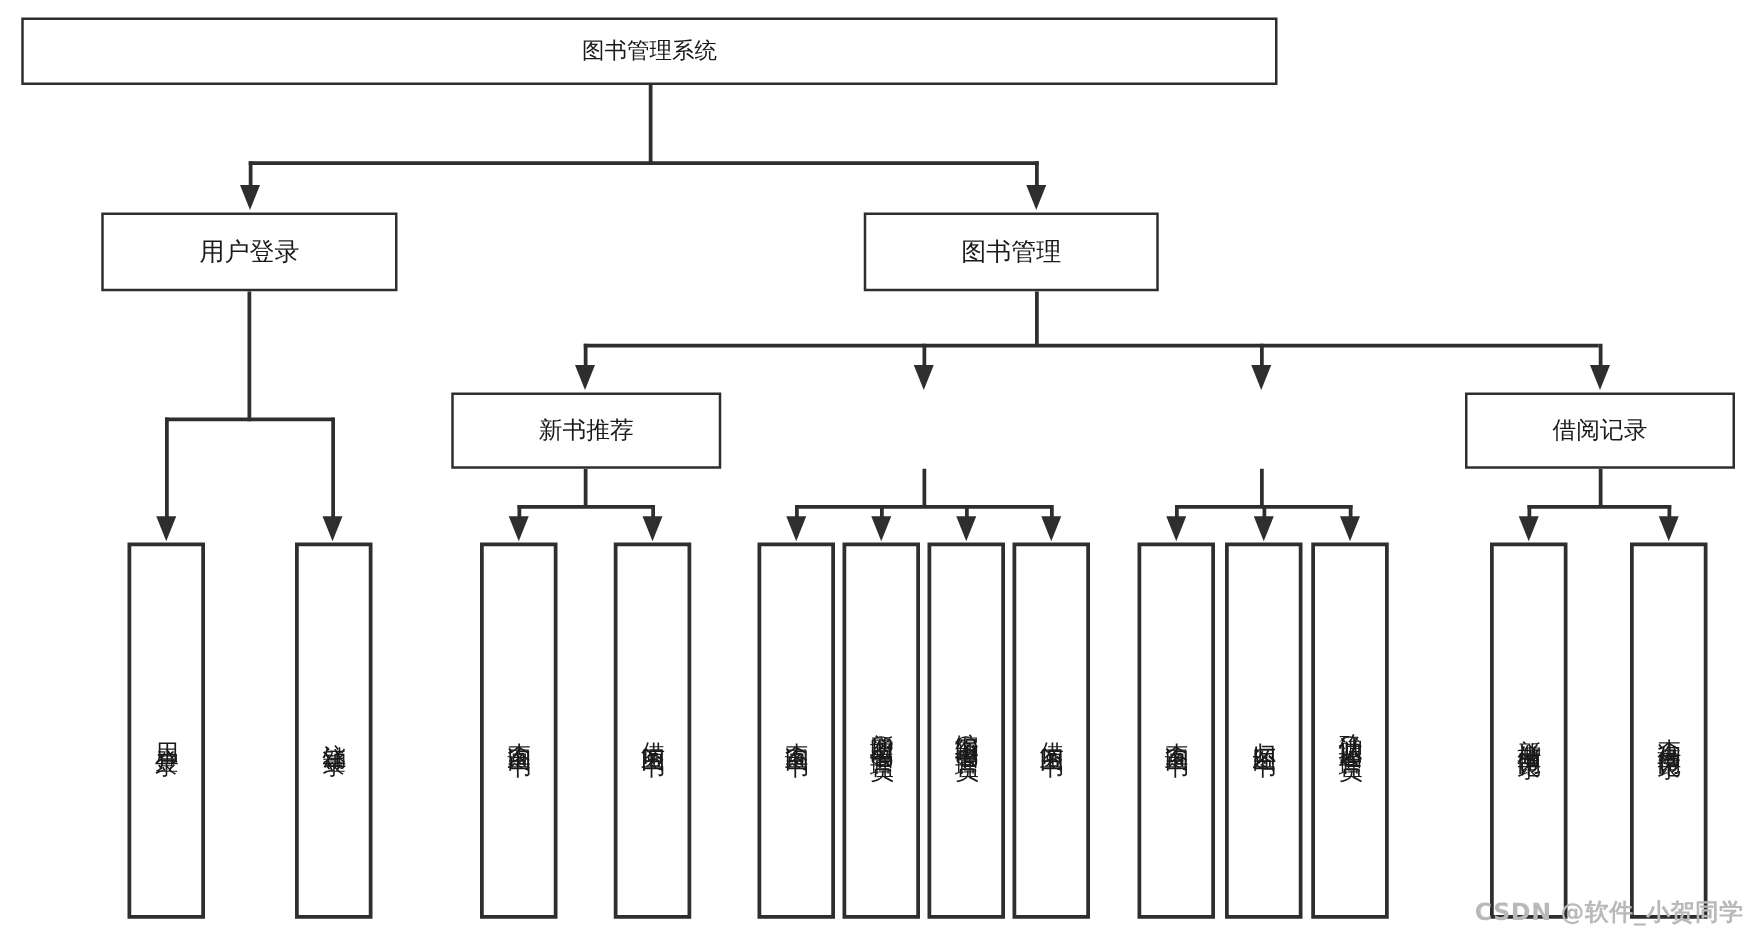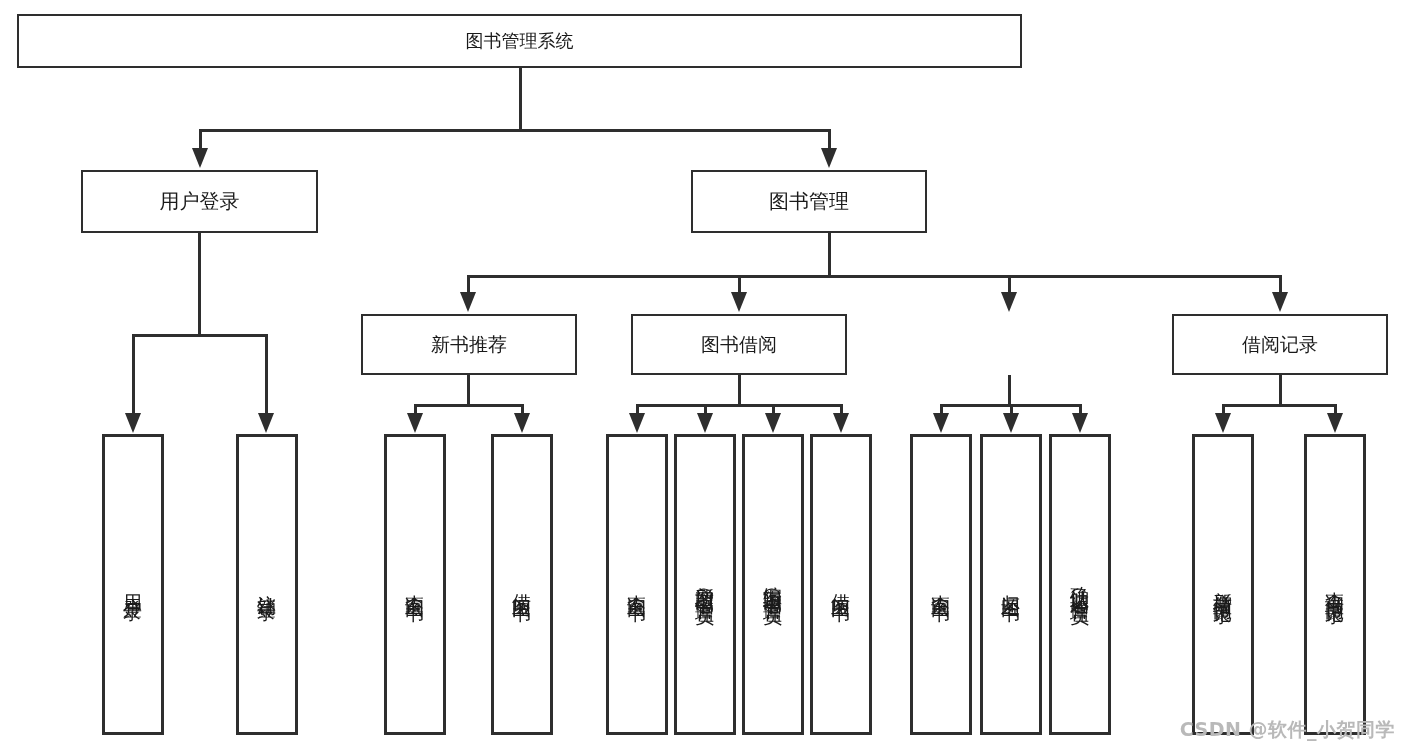--- a/index.html
+++ b/index.html
@@ -127,23 +127,20 @@
   <div class="vline" style="left:738px; top:275px; height:22px;"></div>
   <div class="arrow" style="left:731px; top:292px;"></div>
   <div class="vline" style="left:1008px; top:275px; height:22px;"></div>
   <div class="arrow" style="left:1001px; top:292px;"></div>
   <div class="vline" style="left:1279px; top:275px; height:22px;"></div>
   <div class="arrow" style="left:1272px; top:292px;"></div>
 
   <div class="node level3" style="left:361px; top:314px; width:216px; height:61px;">
     <span class="htext">新书推荐</span>
   </div>
-  <div class="node level3" style="left:631px; top:314px; width:216px; height:61px;">
-    <span class="htext">图书借阅</span>
-  </div>
   <div class="node level3" style="left:1172px; top:314px; width:216px; height:61px;align-items:center;">
     <span class="htext">借阅记录</span>
   </div>
 
   <div class="vline" style="left:467px; top:375px; height:31px;"></div>
   <div class="hline" style="left:414px; top:404px; width:110px;"></div>
   <div class="vline" style="left:414px; top:404px; height:15px;"></div>
   <div class="arrow" style="left:407px; top:413px;"></div>
   <div class="vline" style="left:521px; top:404px; height:15px;"></div>
   <div class="arrow" style="left:514px; top:413px;"></div>

